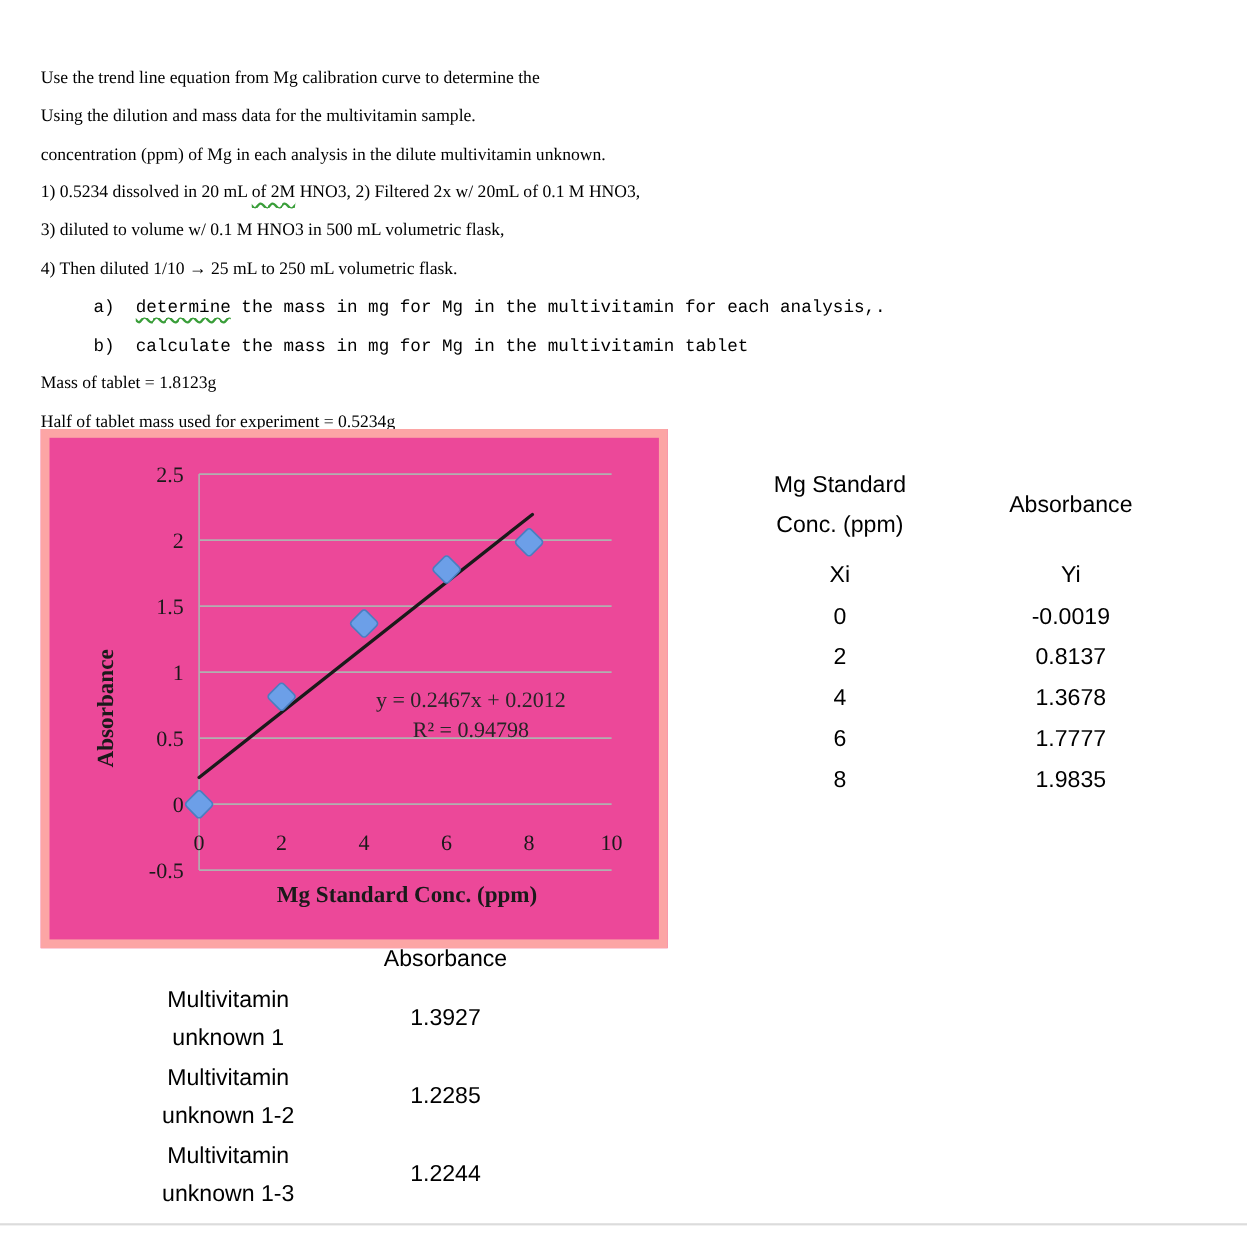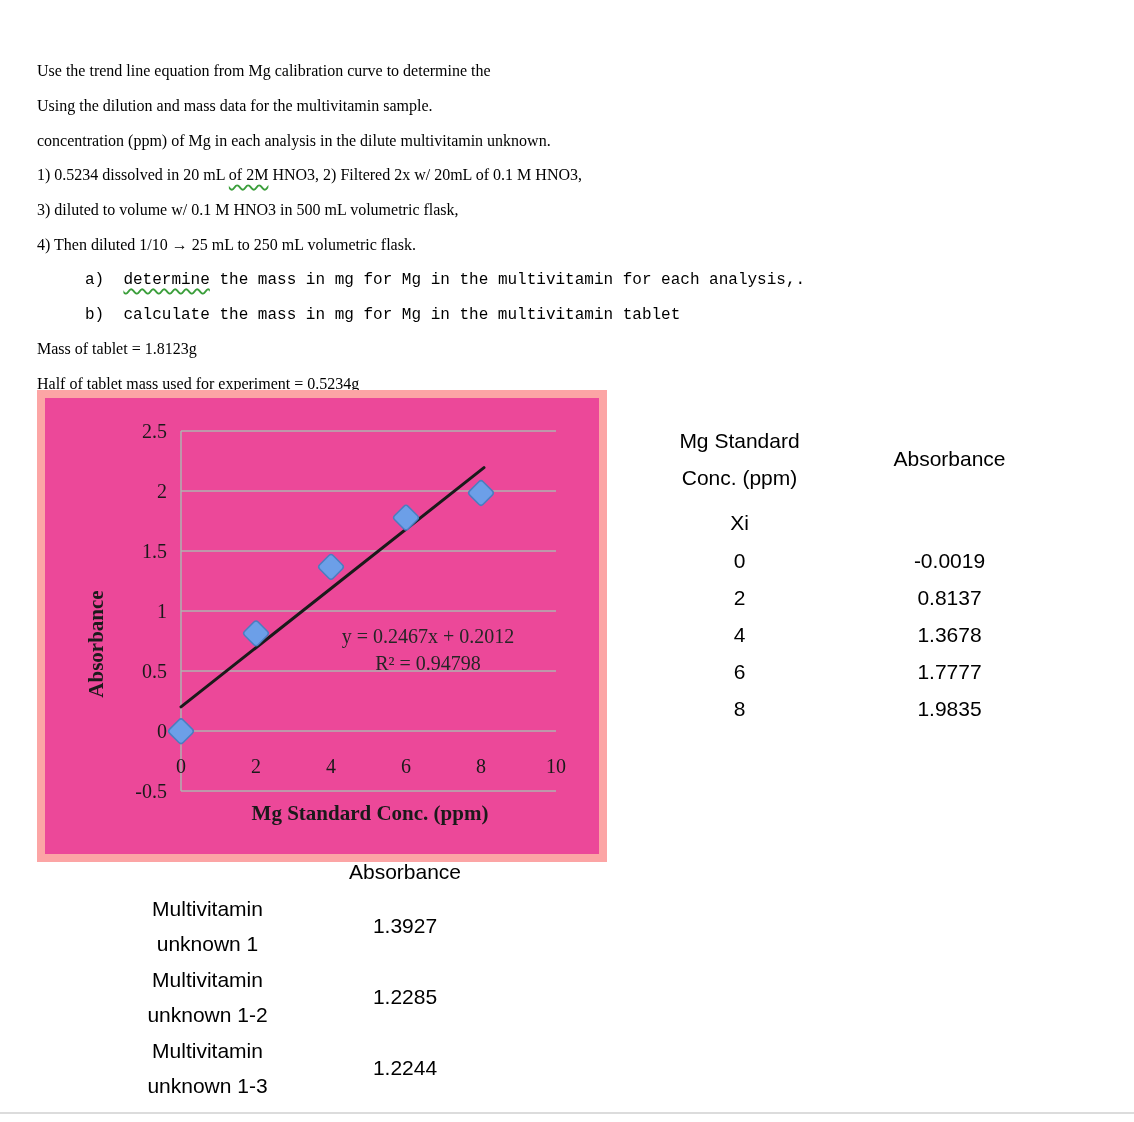--- a/index.html
+++ b/index.html
@@ -21,21 +21,21 @@
   }
 
   
   .chart-box{position:absolute;left:37px;top:390px;width:554px;height:456px;border:8px solid #fca5a5;background:#ec4899;}
   .chart-box svg{display:block;width:554px;height:456px;}
   .tick{font-family:"Liberation Serif",serif;font-size:20px;fill:#1a1a1a;}
   .axis-title{font-family:"Liberation Serif",serif;font-size:21px;font-weight:bold;fill:#1a1a1a;}
   .annot{font-family:"Liberation Serif",serif;font-size:20px;fill:#262626;}
 
   
-  .std-table{position:absolute;left:632px;top:422px;width:420px;
+  .std-table{position:absolute;left:656px;top:422px;width:420px;
     font-family:"Liberation Sans",sans-serif;font-size:21px;}
   .std-row{display:flex;}
   .std-table .c1{width:215px;text-align:center;}
   .std-table .c2{width:205px;text-align:center;}
   .std-head{height:74px;}
   .std-head .c1 div{height:37px;line-height:37px;}
   .std-head .c2{display:flex;align-items:center;justify-content:center;}
   .std-sub{margin-top:8px;height:38px;line-height:38px;}
   .std-data-row{height:37px;line-height:37px;}
 
@@ -107,20 +107,21 @@
   <div class="std-table">
     <div class="std-row std-head">
       <div class="c1">
         <div>Mg Standard</div>
         <div>Conc. (ppm)</div>
       </div>
       <div class="c2">Absorbance</div>
     </div>
     <div class="std-row std-sub">
       <div class="c1">Xi</div>
+      <div class="c2">Yi</div>
     </div>
     <div id="stdRows">
         <div class="std-row std-data-row">
           <div class="c1">0</div>
           <div class="c2">-0.0019</div>
         </div>
         <div class="std-row std-data-row">
           <div class="c1">2</div>
           <div class="c2">0.8137</div>
         </div>

